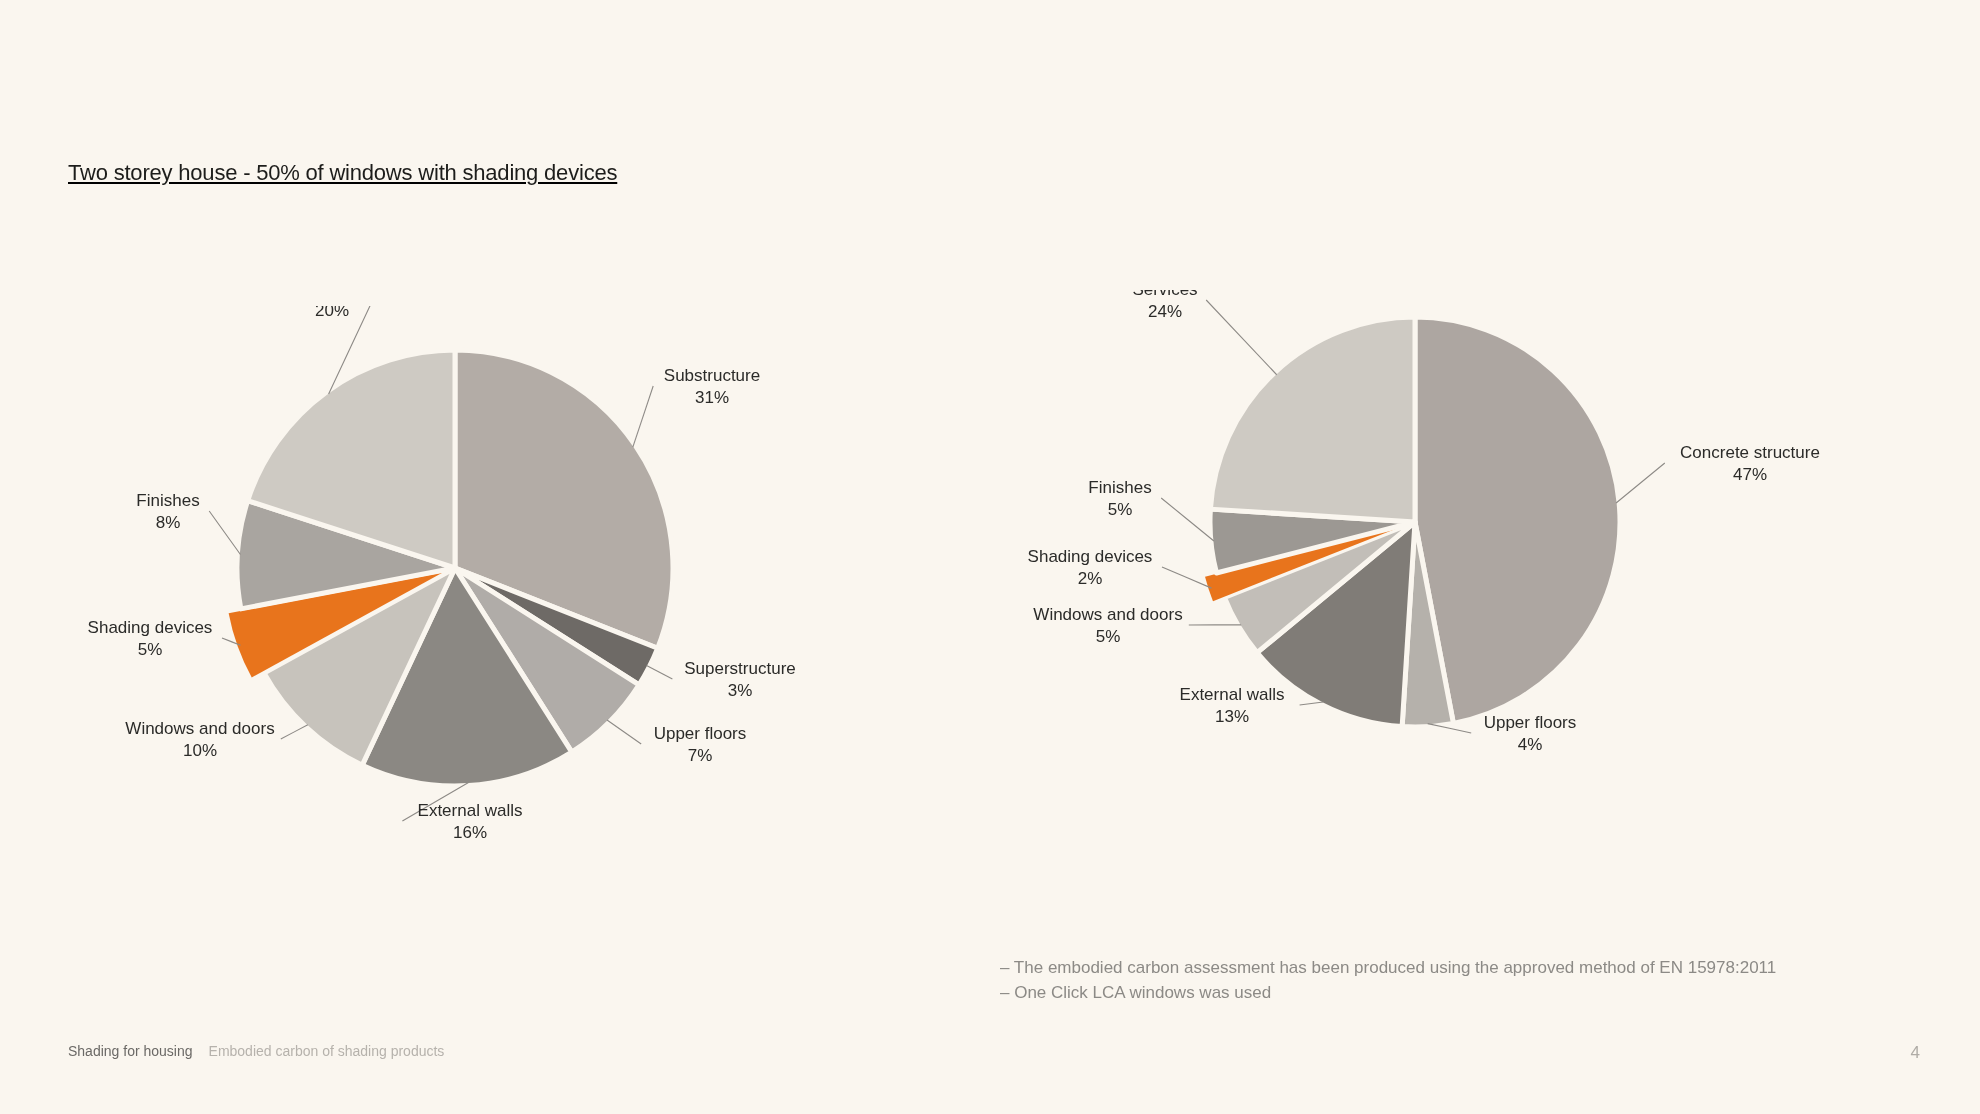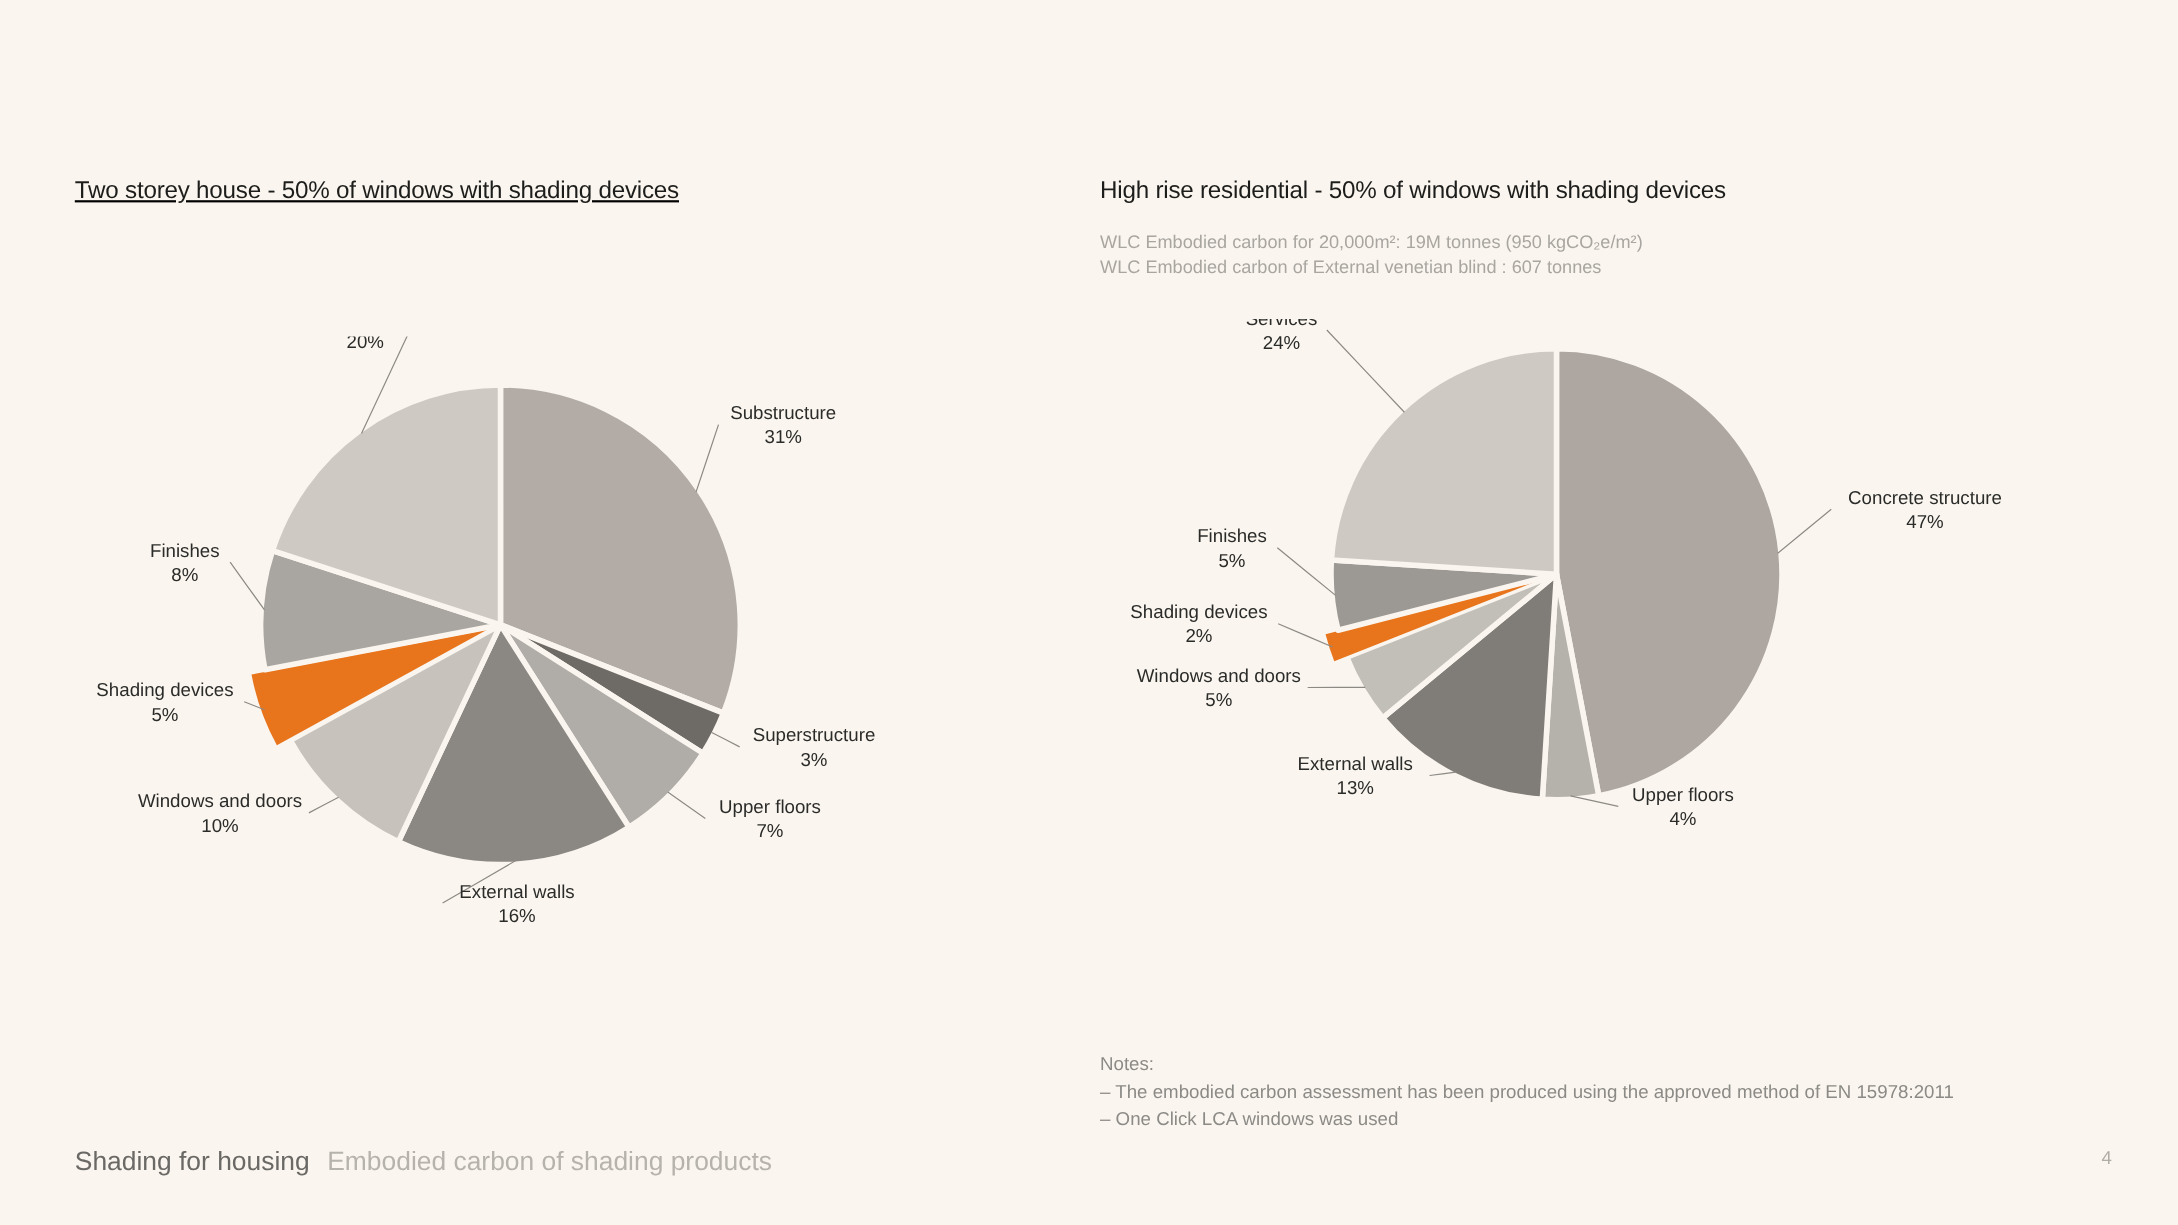--- a/index.html
+++ b/index.html
@@ -45,46 +45,39 @@
   svg .lbl { font-size: 17px; }
 
   .notes {
     position: absolute; left: 1000px; top: 955px;
     font-size: 17px; line-height: 25px; color: #8C8A86;
   }
   .notes .n-title { color: #8C8A86; }
 
   .footer {
     position: absolute; left: 68px; top: 1043px;
-    font-size: 24px; color: #6B6966;
+    font-size: 14px; color: #6B6966;
   }
   .footer .f-sub { color: #B6B2AC; margin-left: 16px; }
 
   .page-num {
     position: absolute; right: 60px; top: 1043px;
     font-size: 17px; color: #B0ACA6;
   }
 </style>
 </head>
 <body>
 
 <div class="slide">
 
 
   <div class="panel panel-left">
     <div class="panel-heading">Two storey house - 50% of windows with shading devices</div>
   </div>
 
-  <div class="panel panel-right">
-    <div class="panel-heading">High rise residential - 50% of windows with shading devices</div>
-    <div class="panel-sub">
-      <div>WLC Embodied carbon for 20,000m²: 19M tonnes (950 kgCO₂e/m²)</div>
-      <div>WLC Embodied carbon of External venetian blind : 607 tonnes</div>
-    </div>
-  </div>
 
   <div class="chart-wrap chart-left">
     <svg id="svg-left" width="880" height="600" viewBox="0 0 880 600">
       <g id="left-slices">
           <path d="M 415 262 L 415 44 A 218 218 0 0 1 617.6912739236388 342.2511524852598 Z" fill="#B3ACA6" stroke="#FAF6EF" stroke-width="5" stroke-linejoin="round"></path>
           <path d="M 415 262 L 617.6912739236388 342.2511524852598 A 218 218 0 0 1 599.0634877594393 378.81024130542124 Z" fill="#6E6A66" stroke="#FAF6EF" stroke-width="5" stroke-linejoin="round"></path>
           <path d="M 415 262 L 599.0634877594393 378.81024130542124 A 218 218 0 0 1 531.8102413054213 446.0634877594392 Z" fill="#B0ACA8" stroke="#FAF6EF" stroke-width="5" stroke-linejoin="round"></path>
           <path d="M 415 262 L 531.8102413054213 446.0634877594392 A 218 218 0 0 1 322.18011443881426 459.2522974375923 Z" fill="#8B8883" stroke="#FAF6EF" stroke-width="5" stroke-linejoin="round"></path>
           <path d="M 415 262 L 322.18011443881426 459.2522974375923 A 218 218 0 0 1 223.9651437504378 367.022300954174 Z" fill="#C7C3BC" stroke="#FAF6EF" stroke-width="5" stroke-linejoin="round"></path>
           <path d="M 402.76855000359507 266.40359296318877 L 211.73369375403286 371.42589391736277 A 218 218 0 0 1 188.62992934474093 307.2527195428767 Z" fill="#E8741C" stroke="#FAF6EF" stroke-width="0" stroke-linejoin="round"></path>
@@ -155,21 +148,20 @@
           <text x="118" y="352" text-anchor="middle" class="lbl">5%</text>
           <text x="100" y="272" text-anchor="middle" class="lbl">Shading devices</text>
           <text x="100" y="294" text-anchor="middle" class="lbl">2%</text>
           <text x="130" y="203" text-anchor="middle" class="lbl">Finishes</text>
           <text x="130" y="225" text-anchor="middle" class="lbl">5%</text>
         </g>
     </svg>
   </div>
 
   <div class="notes">
-    <div class="n-title">Notes:</div>
     <div>– The embodied carbon assessment has been produced using the approved method of EN 15978:2011</div>
     <div>– One Click LCA windows was used</div>
   </div>
 
   <div class="footer">
     <span>Shading for housing</span><span class="f-sub">Embodied carbon of shading products</span>
   </div>
   <div class="page-num">4</div>
 
 </div>

